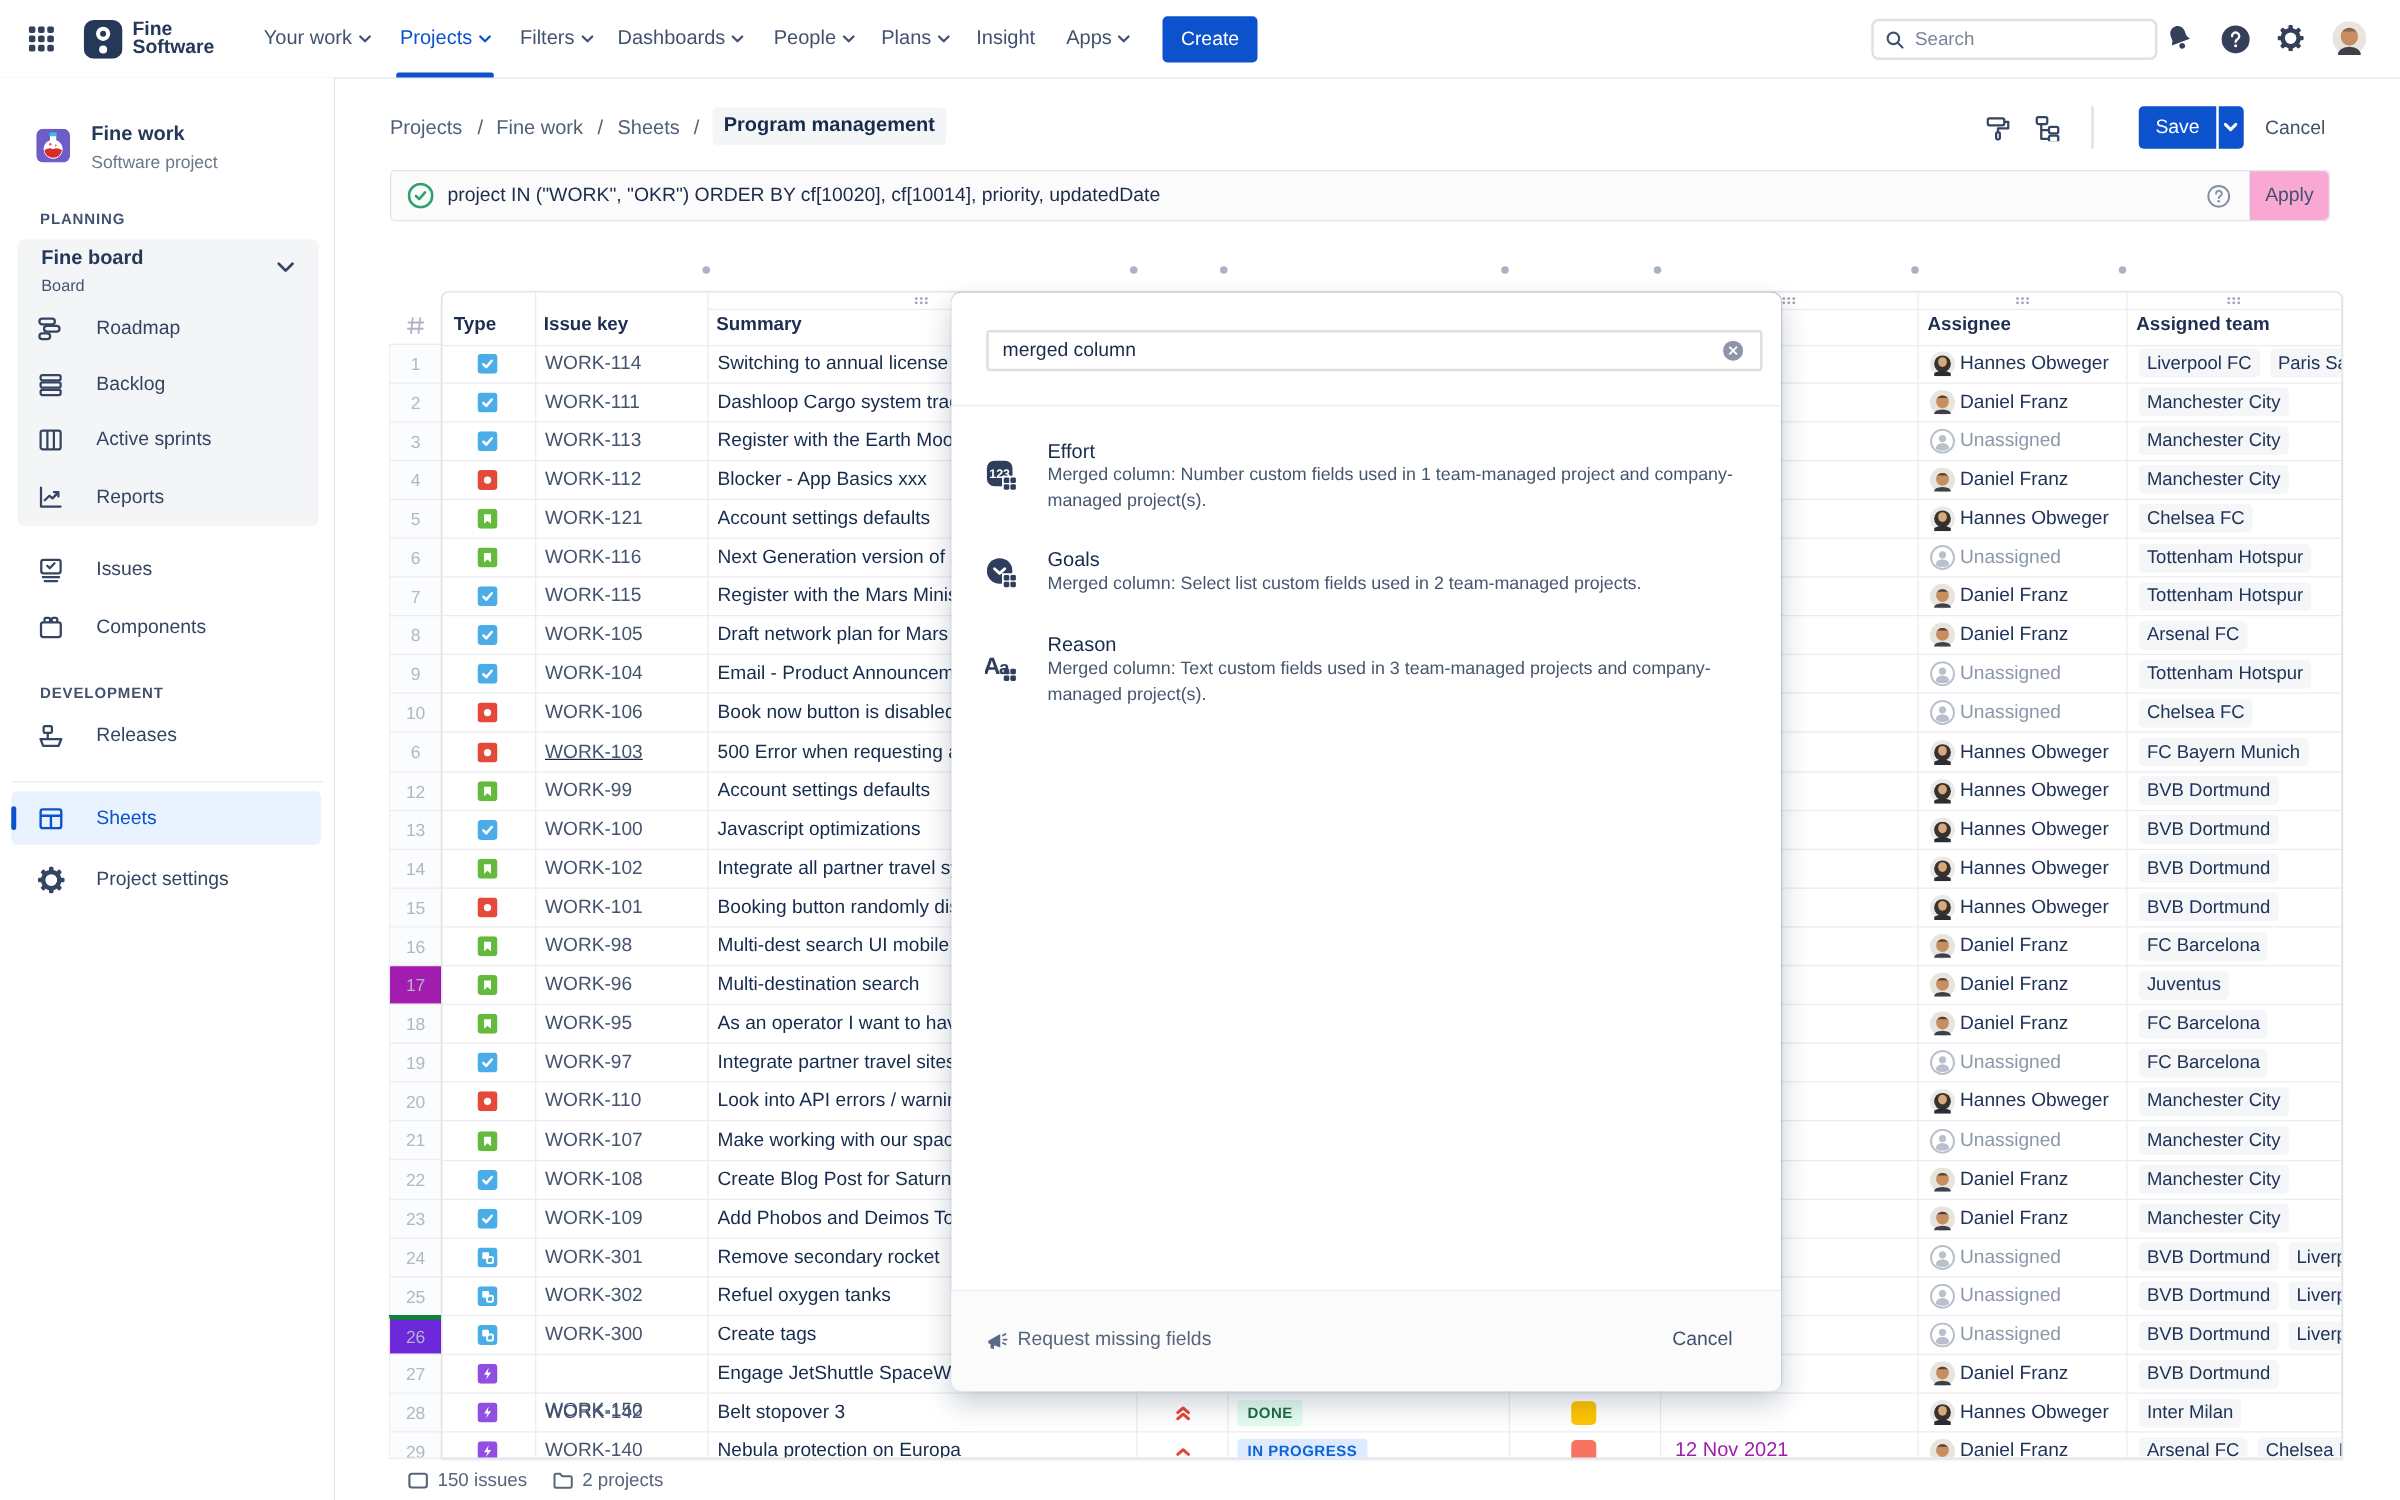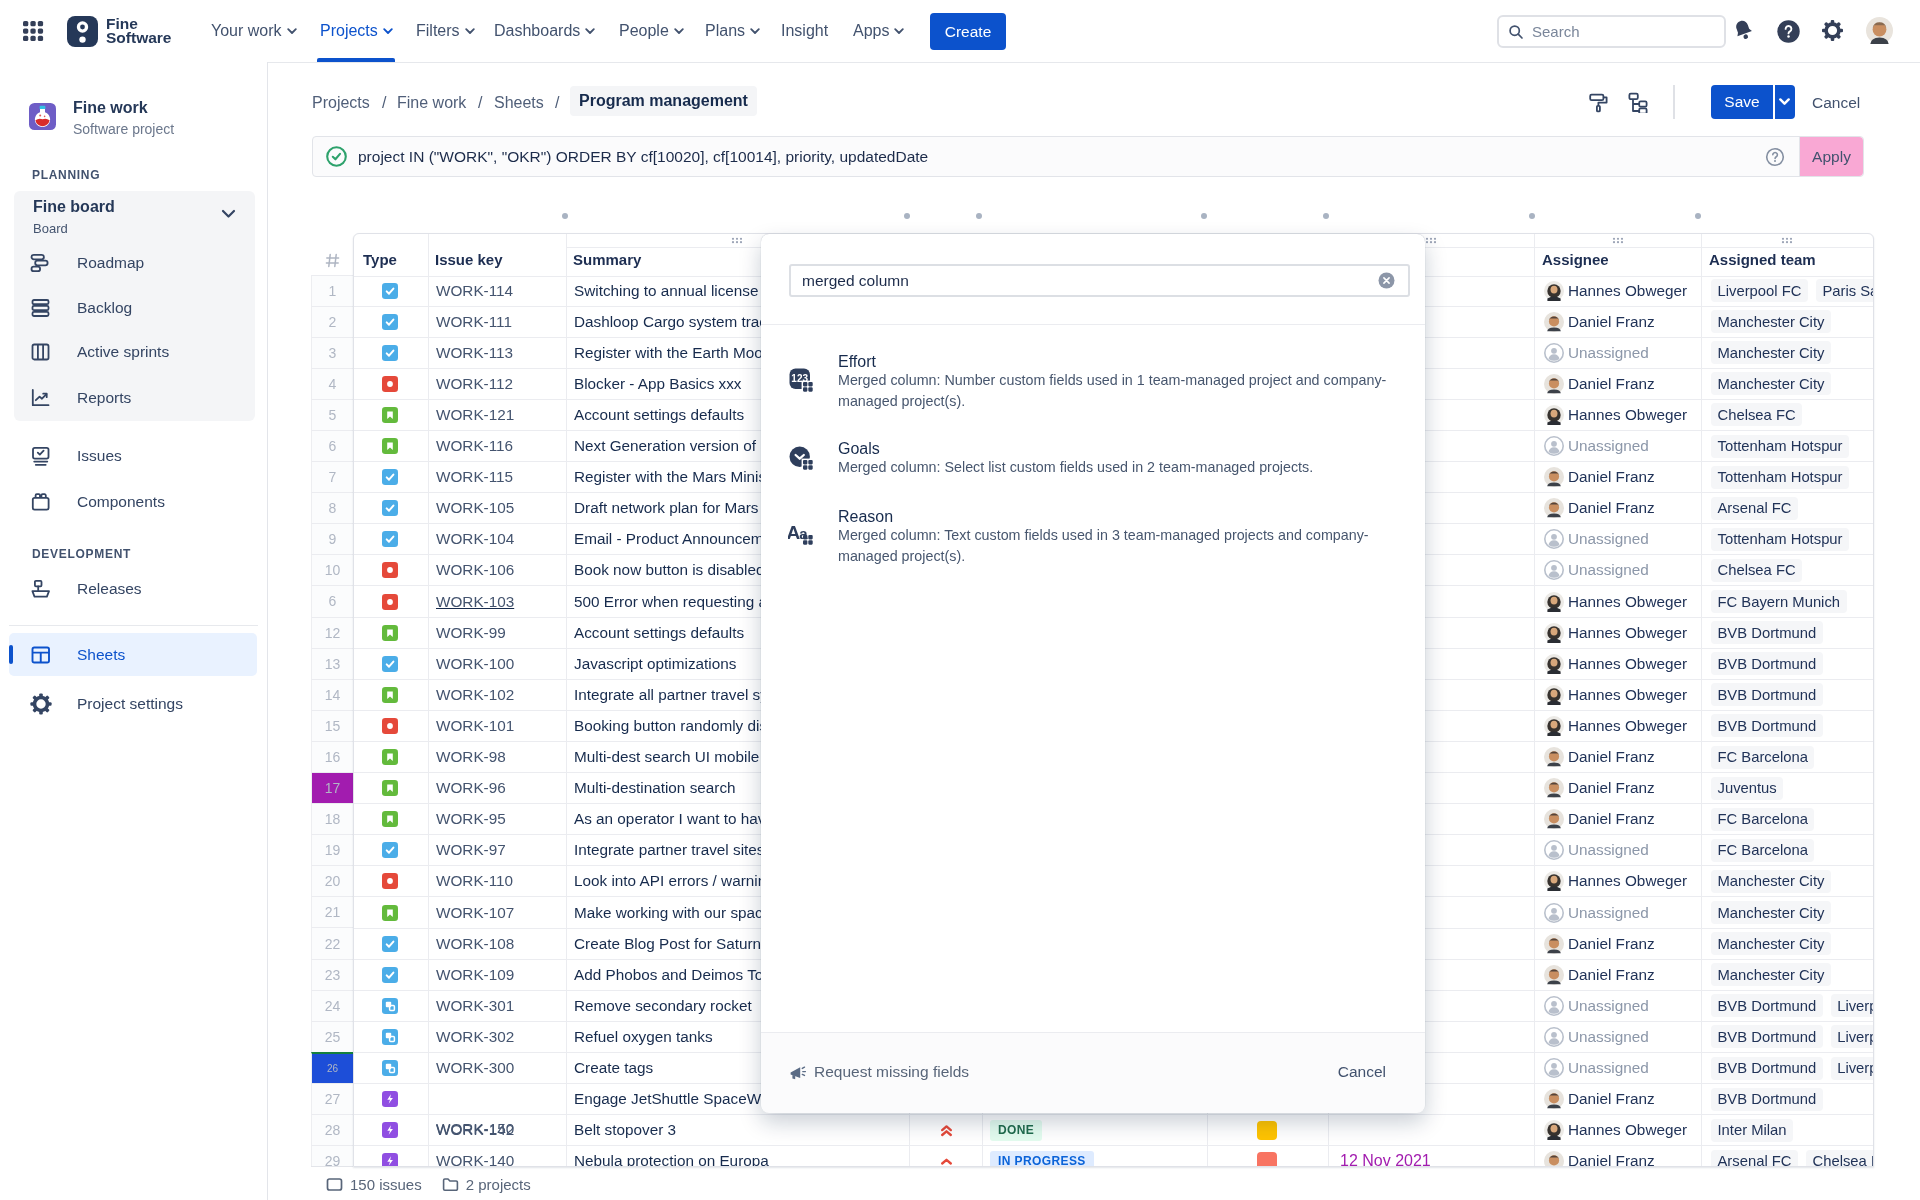--- a/index.html
+++ b/index.html
@@ -287,21 +287,21 @@
 <div style="height:31.1px;border-top:1px solid #EBECF0;border-left:1px solid #EDEEF1;background:#FBFCFD;box-sizing:border-box;display:flex;align-items:center;justify-content:center;font-size:14px;color:#B0B7C4">16</div>
 <div style="height:31.1px;border-top:1px solid #EBECF0;border-left:1px solid #EDEEF1;background:#a21caf;box-sizing:border-box;display:flex;align-items:center;justify-content:center;font-size:14px;color:#B0B7C4">17</div>
 <div style="height:31.1px;border-top:1px solid #EBECF0;border-left:1px solid #EDEEF1;background:#FBFCFD;box-sizing:border-box;display:flex;align-items:center;justify-content:center;font-size:14px;color:#B0B7C4">18</div>
 <div style="height:31.1px;border-top:1px solid #EBECF0;border-left:1px solid #EDEEF1;background:#FBFCFD;box-sizing:border-box;display:flex;align-items:center;justify-content:center;font-size:14px;color:#B0B7C4">19</div>
 <div style="height:31.1px;border-top:1px solid #EBECF0;border-left:1px solid #EDEEF1;background:#FBFCFD;box-sizing:border-box;display:flex;align-items:center;justify-content:center;font-size:14px;color:#B0B7C4">20</div>
 <div style="height:31.1px;border-top:1px solid #EBECF0;border-left:1px solid #EDEEF1;background:#FBFCFD;box-sizing:border-box;display:flex;align-items:center;justify-content:center;font-size:14px;color:#B0B7C4">21</div>
 <div style="height:31.1px;border-top:1px solid #EBECF0;border-left:1px solid #EDEEF1;background:#FBFCFD;box-sizing:border-box;display:flex;align-items:center;justify-content:center;font-size:14px;color:#B0B7C4">22</div>
 <div style="height:31.1px;border-top:1px solid #EBECF0;border-left:1px solid #EDEEF1;background:#FBFCFD;box-sizing:border-box;display:flex;align-items:center;justify-content:center;font-size:14px;color:#B0B7C4">23</div>
 <div style="height:31.1px;border-top:1px solid #EBECF0;border-left:1px solid #EDEEF1;background:#FBFCFD;box-sizing:border-box;display:flex;align-items:center;justify-content:center;font-size:14px;color:#B0B7C4">24</div>
 <div style="height:31.1px;border-top:1px solid #EBECF0;border-left:1px solid #EDEEF1;background:#FBFCFD;box-sizing:border-box;display:flex;align-items:center;justify-content:center;font-size:14px;color:#B0B7C4">25</div>
-<div style="height:31.1px;border-top:2px solid #15803d;border-left:1px solid #EDEEF1;background:#1d4ed8;box-sizing:border-box;display:flex;align-items:center;justify-content:center;font-size:10px;color:#B0B7C4">26</div>
+<div style="height:31.1px;border-top:4px solid #15803d;border-left:1px solid #EDEEF1;background:#6d28d9;box-sizing:border-box;display:flex;align-items:center;justify-content:center;font-size:14px;color:#B0B7C4">26</div>
 <div style="height:31.1px;border-top:1px solid #EBECF0;border-left:1px solid #EDEEF1;background:#FBFCFD;box-sizing:border-box;display:flex;align-items:center;justify-content:center;font-size:14px;color:#B0B7C4">27</div>
 <div style="height:31.1px;border-top:1px solid #EBECF0;border-left:1px solid #EDEEF1;background:#FBFCFD;box-sizing:border-box;display:flex;align-items:center;justify-content:center;font-size:14px;color:#B0B7C4">28</div>
 <div style="height:31.1px;border-top:1px solid #EBECF0;border-left:1px solid #EDEEF1;background:#FBFCFD;box-sizing:border-box;display:flex;align-items:center;justify-content:center;font-size:14px;color:#B0B7C4">29</div>
 </div>
 <div class="a" style="left:353px;top:233px;width:1521px;height:934px;background:#fff;border:1px solid #E0E2E8;border-radius:6px 6px 0 0;box-sizing:border-box;overflow:hidden;box-shadow:0 1px 2px rgba(9,30,66,.12)">
 <div class="a" style="left:74px;top:0;width:1px;height:934px;background:#EBECF0"></div>
 <div class="a" style="left:212px;top:0;width:1px;height:934px;background:#EBECF0"></div>
 <div class="a" style="left:555px;top:0;width:1px;height:934px;background:#EBECF0"></div>
 <div class="a" style="left:628px;top:0;width:1px;height:934px;background:#EBECF0"></div>
 <div class="a" style="left:853px;top:0;width:1px;height:934px;background:#EBECF0"></div>

